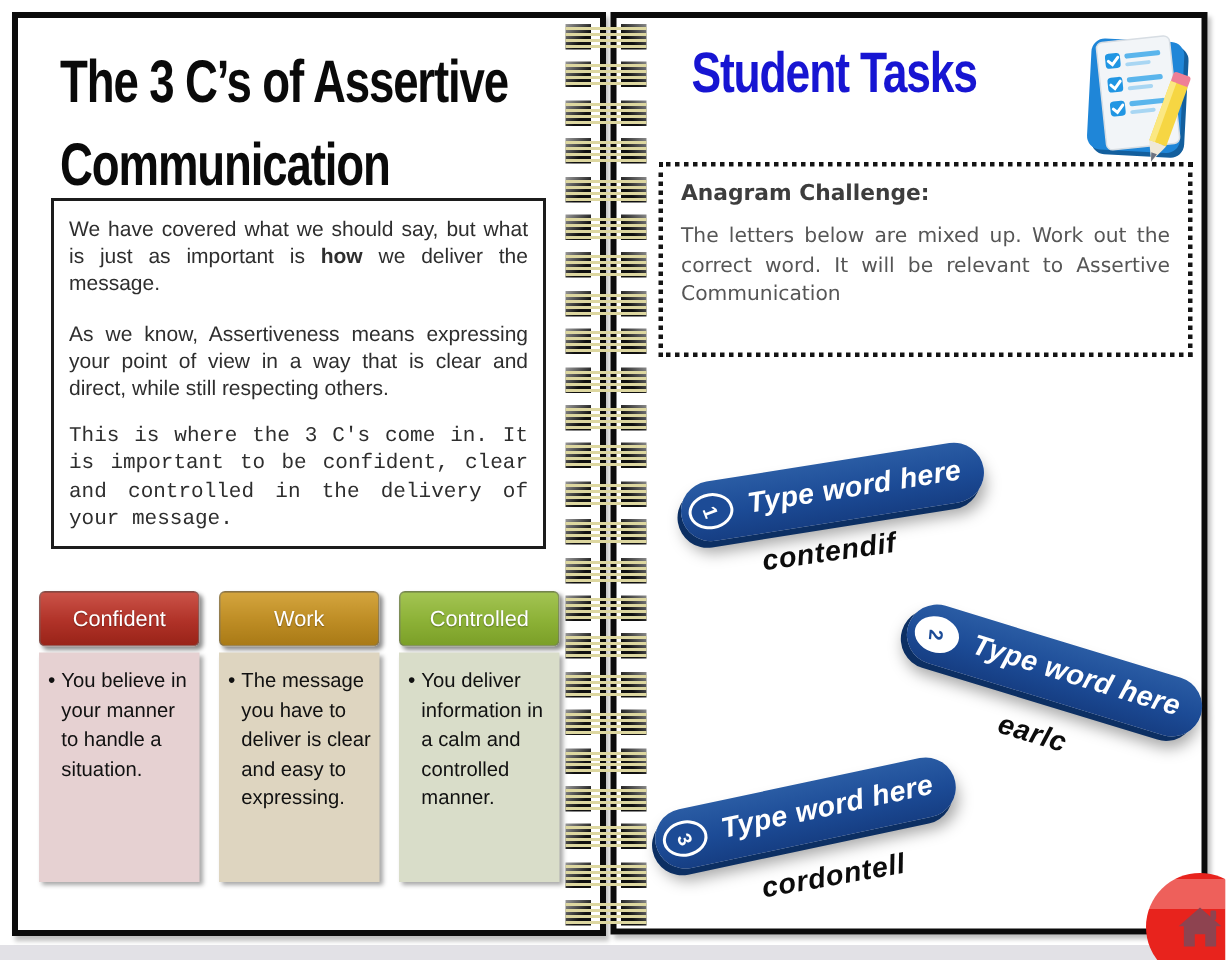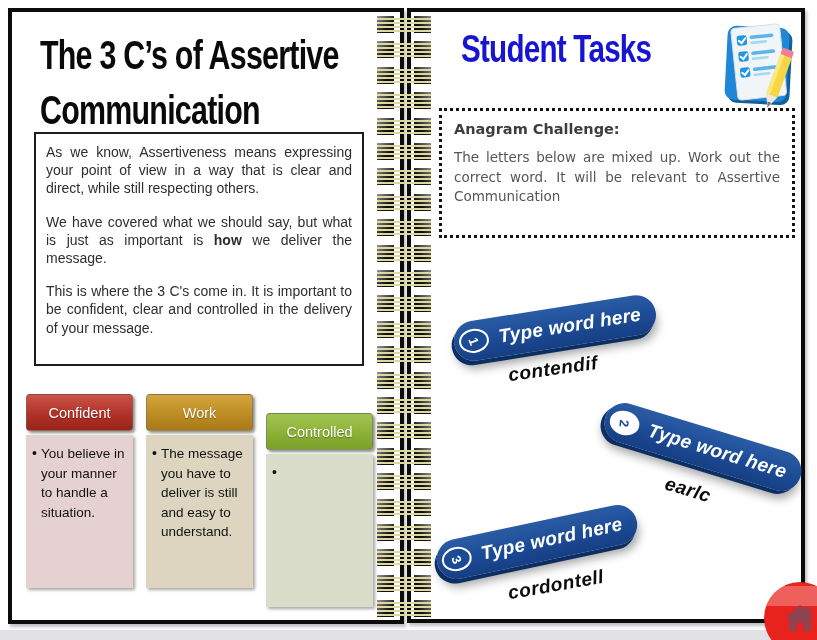--- a/index.html
+++ b/index.html
@@ -33,21 +33,21 @@
     font-size:14px;color:#2e2e2e;text-align:justify;line-height:1.3;}
   .intro-box p{margin:0 0 15px 0;}
   .cols{position:absolute;left:14px;top:382px;width:348px;display:flex;gap:13px;}
   .col-card{width:107px;box-sizing:border-box;}
   .col-header{height:37px;border-radius:4px;display:flex;align-items:center;justify-content:center;
     color:#fff;font-size:14.5px;text-shadow:0 1px 1px rgba(0,0,0,.35);
     border:1px solid rgba(110,110,110,.55);box-sizing:border-box;
     box-shadow:2px 2px 3px rgba(0,0,0,.45);}
   .hdr-red{background:linear-gradient(180deg,#cb5348 0%,#b03228 55%,#992318 100%);}
   .hdr-gold{background:linear-gradient(180deg,#d4a53e 0%,#bd8c24 55%,#a97a16 100%);}
-  .hdr-green{background:linear-gradient(180deg,#a3c453 0%,#8cb136 55%,#7b9f28 100%);margin-top:19px;}
+  .hdr-green{background:linear-gradient(180deg,#a3c453 0%,#8cb136 55%,#7b9f28 100%);}
   .col-body{margin-top:4px;height:153px;box-sizing:border-box;padding:9px 5px 0 6px;
     display:flex;align-items:flex-start;gap:4px;font-size:13.5px;line-height:1.45;color:#111;
     box-shadow:2px 2px 3px rgba(0,0,0,.35);}
   .bd-red{background:#e6d1d2;}
   .bd-gold{background:#ded5c0;}
   .bd-green{background:#d9ddc9;}
   .col-body .dot{font-size:14px;line-height:1.4;}
 
   
   .tasks-title{position:absolute;left:50px;top:18px;width:400px;
@@ -89,44 +89,45 @@
 
 <div class="stage">
 
   <div class="bottom-strip"></div>
 
   <div class="page page-left">
 
     <h1 class="main-title" style="margin:0;">The 3 C’s of Assertive Communication</h1>
 
     <div class="intro-box">
+      <p><span>We have covered what we should say, but what is just as important is </span><b>how</b><span> we deliver the message.</span></p>
       <p>As we know, Assertiveness means expressing your point of view in a way that is clear and direct, while still respecting others.</p>
-      <p><span>We have covered what we should say, but what is just as important is </span><b>how</b><span> we deliver the message.</span></p>
-      <p style="margin-bottom:0;">This is where the 3 C's come in. It is important to be confident, clear and controlled in the delivery of your message.</p>
+      <p style="margin-bottom:0;font-family:Liberation Mono, monospace;">This is where the 3 C's come in. It is important to be confident, clear and controlled in the delivery of your message.</p>
     </div>
 
     <div class="cols">
       <div class="col-card">
         <div class="col-header hdr-red">Confident</div>
         <div class="col-body bd-red">
           <span class="dot">•</span>
           <span class="btxt">You believe in your manner to handle a situation.</span>
         </div>
       </div>
       <div class="col-card">
         <div class="col-header hdr-gold">Work</div>
         <div class="col-body bd-gold">
           <span class="dot">•</span>
-          <span class="btxt">The message you have to deliver is still and easy to understand.</span>
+          <span class="btxt">The message you have to deliver is clear and easy to expressing.</span>
         </div>
       </div>
       <div class="col-card">
         <div class="col-header hdr-green">Controlled</div>
         <div class="col-body bd-green">
           <span class="dot">•</span>
+          <span class="btxt">You deliver information in a calm and controlled manner.</span>
         </div>
       </div>
     </div>
   </div>
 
   <div class="page page-right">
 
     <h2 class="tasks-title" style="margin:0;">Student Tasks</h2>
 
     <div class="clipboard">

